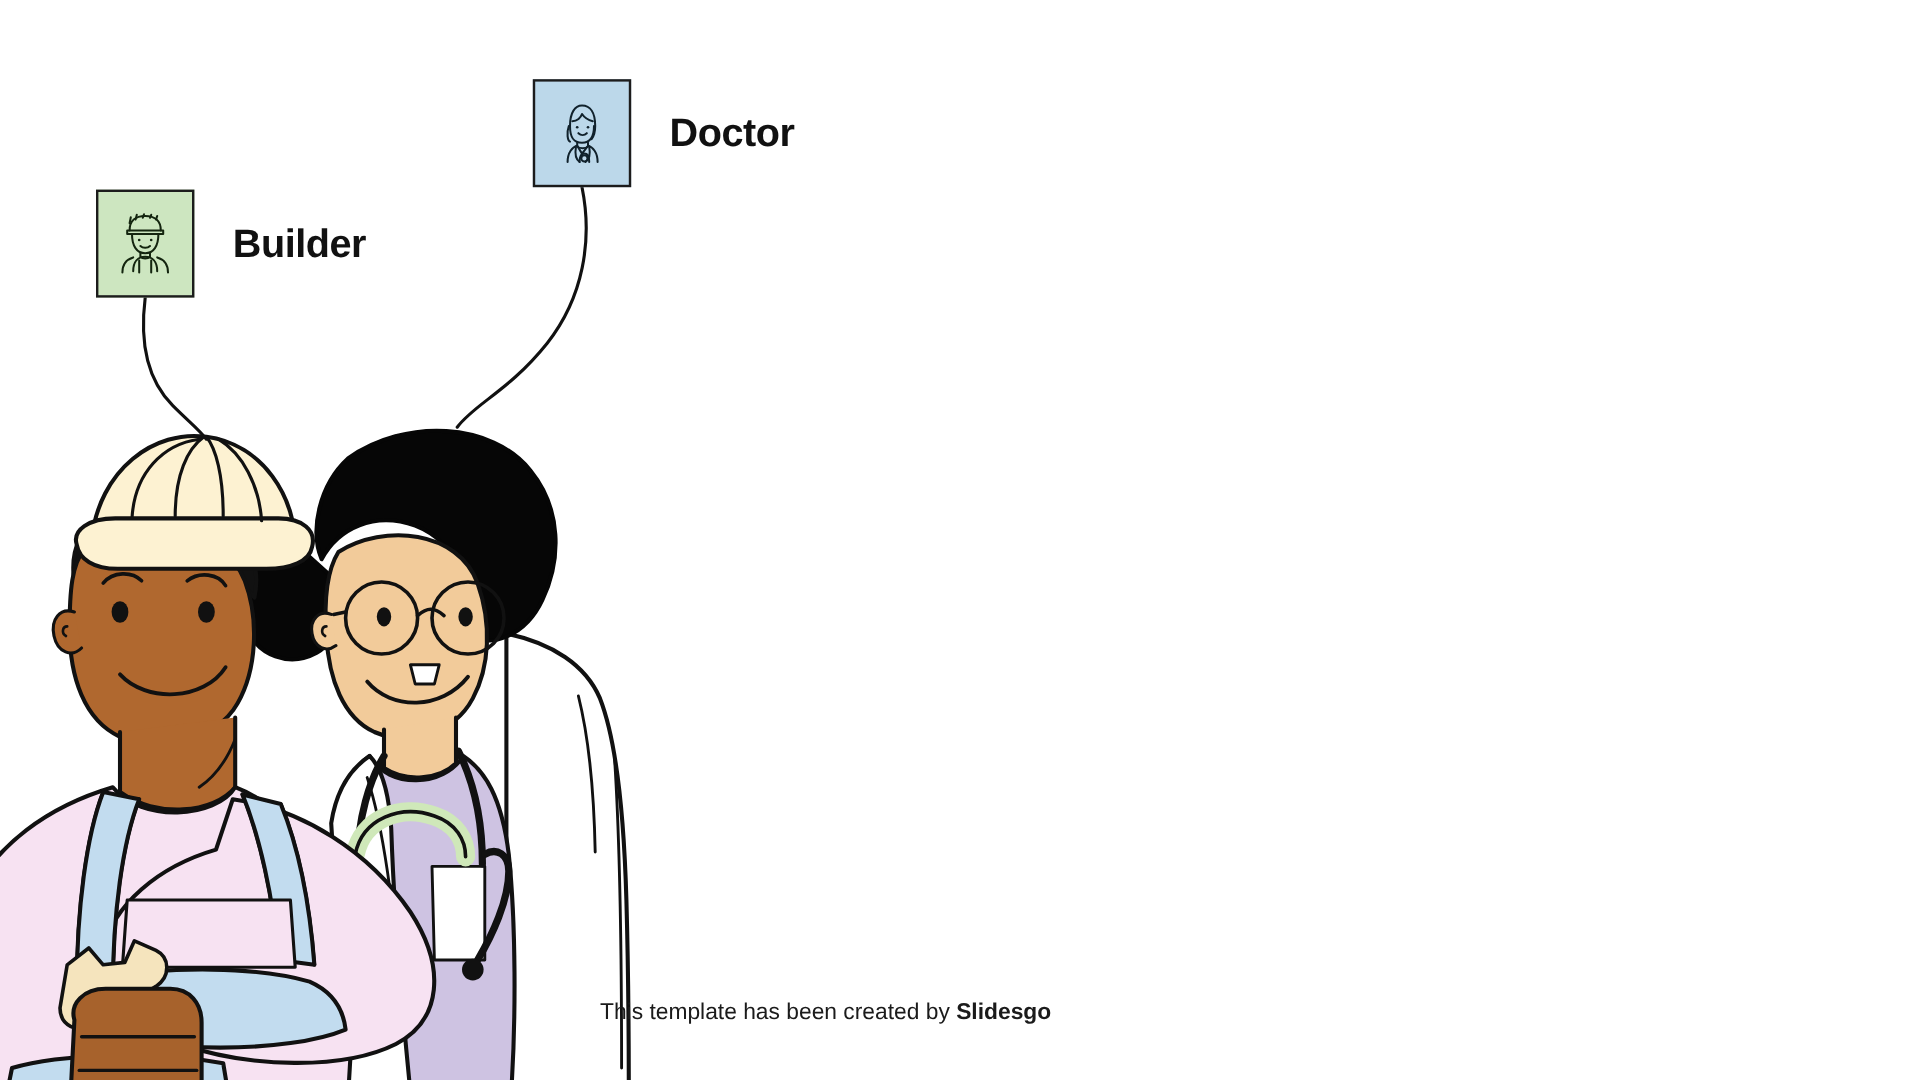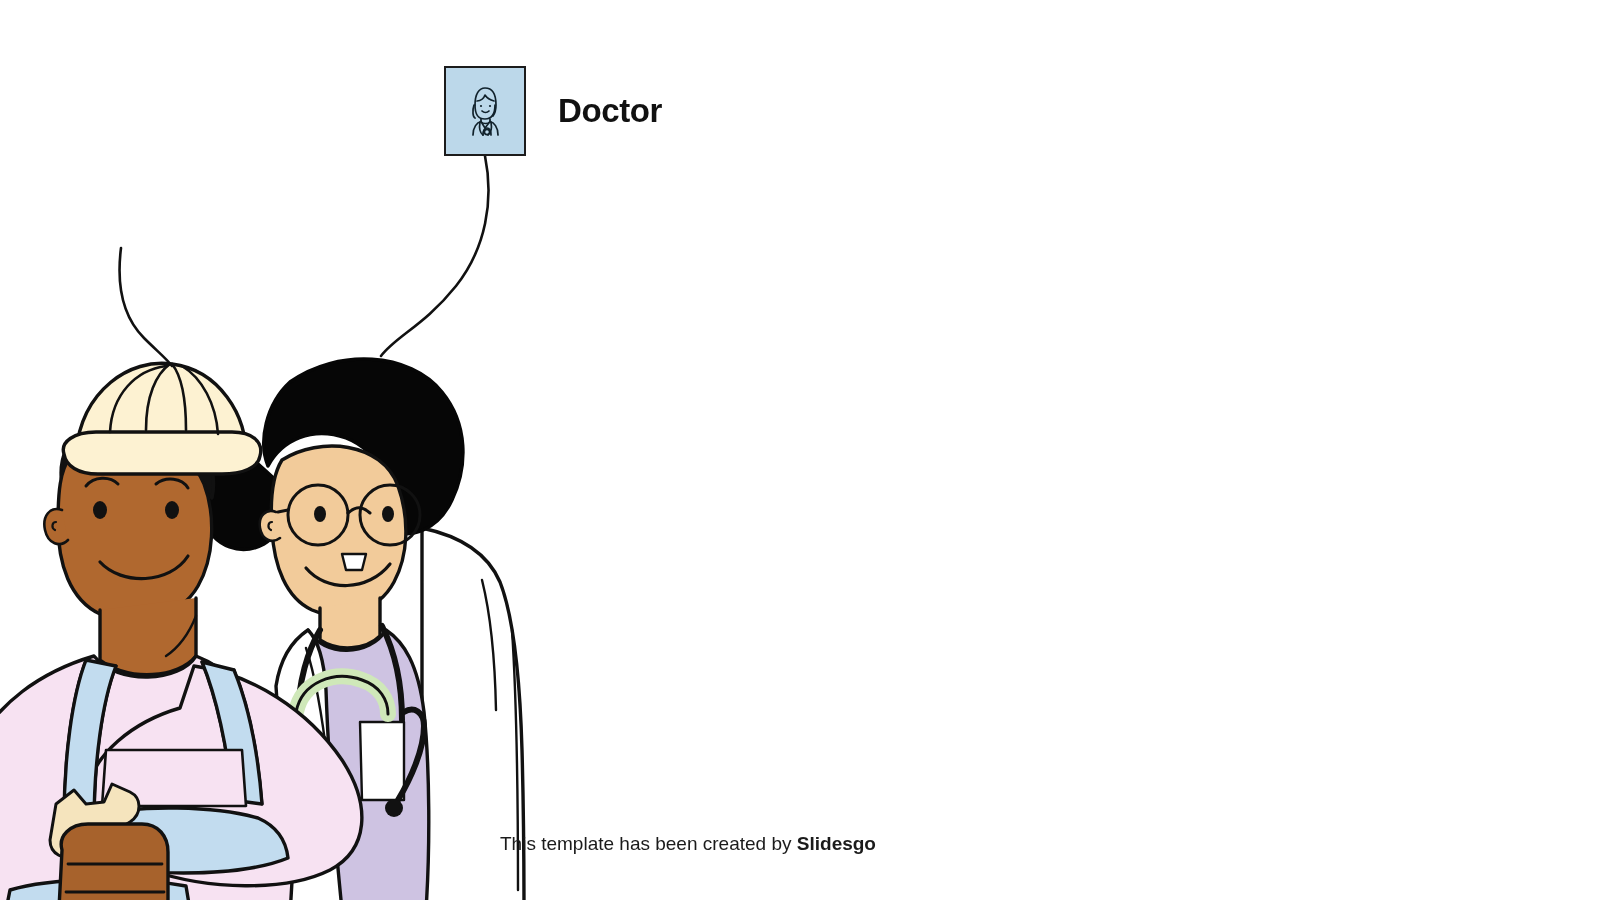--- a/index.html
+++ b/index.html
@@ -223,20 +223,41 @@
 
       </g>
     </svg>
   </div>
 
   <svg id="connectors" viewBox="0 0 1600 900" xmlns="http://www.w3.org/2000/svg">
     <path d="M121 248 C116 288 124 318 144 338 C158 352 166 358 172 366" fill="none" stroke="#111111" stroke-width="2.6" stroke-linecap="round"></path>
     <path d="M485 156 C494 200 486 248 456 286 C424 326 396 336 381 356" fill="none" stroke="#111111" stroke-width="2.6" stroke-linecap="round"></path>
   </svg>
 
+  <div class="job-marker" id="marker-builder">
+    <div class="job-chip" style="background:#cde6c0;">
+      <svg width="48" height="52" viewBox="0 0 48 52">
+        <g fill="none" stroke="#14250f" stroke-width="1.7" stroke-linejoin="round" stroke-linecap="round">
+          <path d="M11 15 C11 7 16 3 24 3 C32 3 37 7 37 15"></path>
+          <path d="M11 9 L12 4 M16 6 L17 2 M22 4.5 L23 1.5 M28 4.5 L29 2 M33 6 L34 3"></path>
+          <path d="M9 15 L39 15 L39 18 L9 18 Z"></path>
+          <path d="M13 18 C13 28 17 34 24 34 C31 34 35 28 35 18"></path>
+          <circle cx="19" cy="23" r="1.1" fill="#14250f" stroke="none"></circle>
+          <circle cx="29" cy="23" r="1.1" fill="#14250f" stroke="none"></circle>
+          <path d="M20 28 C22 30 26 30 28 28"></path>
+          <path d="M20 34 L20 37 C22 39 26 39 28 37 L28 34"></path>
+          <path d="M14 49 C14 41 18 37 24 37 C30 37 34 41 34 49"></path>
+          <path d="M5 50 C5 43 9 39 14 37.5"></path>
+          <path d="M43 50 C43 43 39 39 34 37.5"></path>
+          <path d="M19 40 L19 50 M29 40 L29 50"></path>
+        </g>
+      </svg>
+    </div>
+    <div class="job-label">Builder</div>
+  </div>
 
   <div class="job-marker" id="marker-doctor">
     <div class="job-chip" style="background:#bcd8ea;">
       <svg width="48" height="52" viewBox="0 0 48 52">
         <g fill="none" stroke="#11222c" stroke-width="1.7" stroke-linejoin="round" stroke-linecap="round">
           <path d="M14 20 C14 9 18 3 24 3 C31 3 35 9 35 20 C35 27 32 31 32 31"></path>
           <path d="M14 20 C14 30 17 34 24 34 C31 34 34 29 34 20"></path>
           <path d="M16 16 C20 16 23 13 24 10 C26 13 29 15 33 16"></path>
           <path d="M13 20 C11 26 12 32 14 33"></path>
           <circle cx="20" cy="21" r="1.1" fill="#11222c" stroke="none"></circle>

